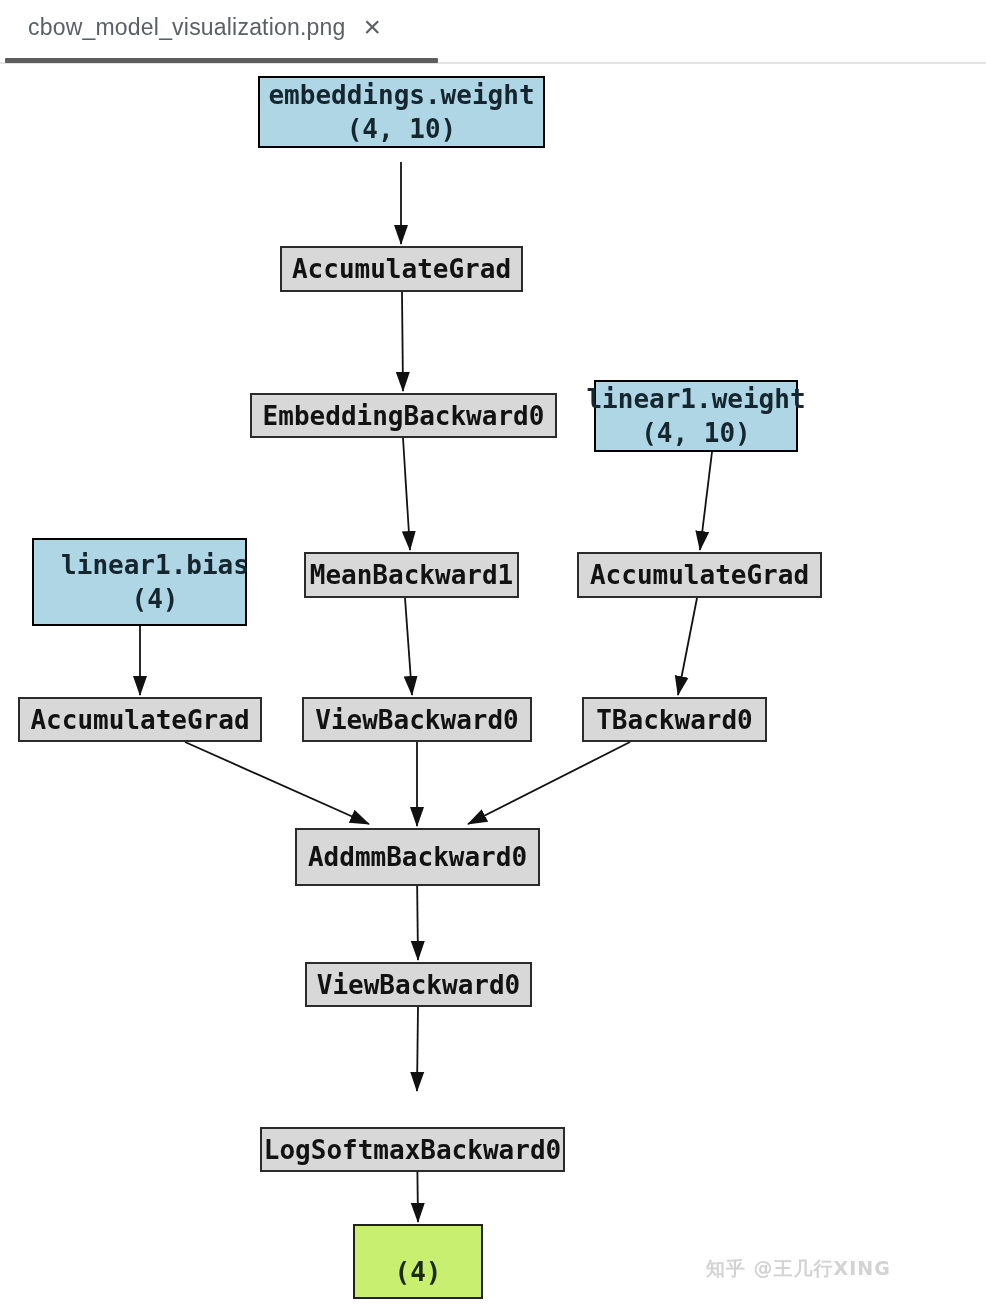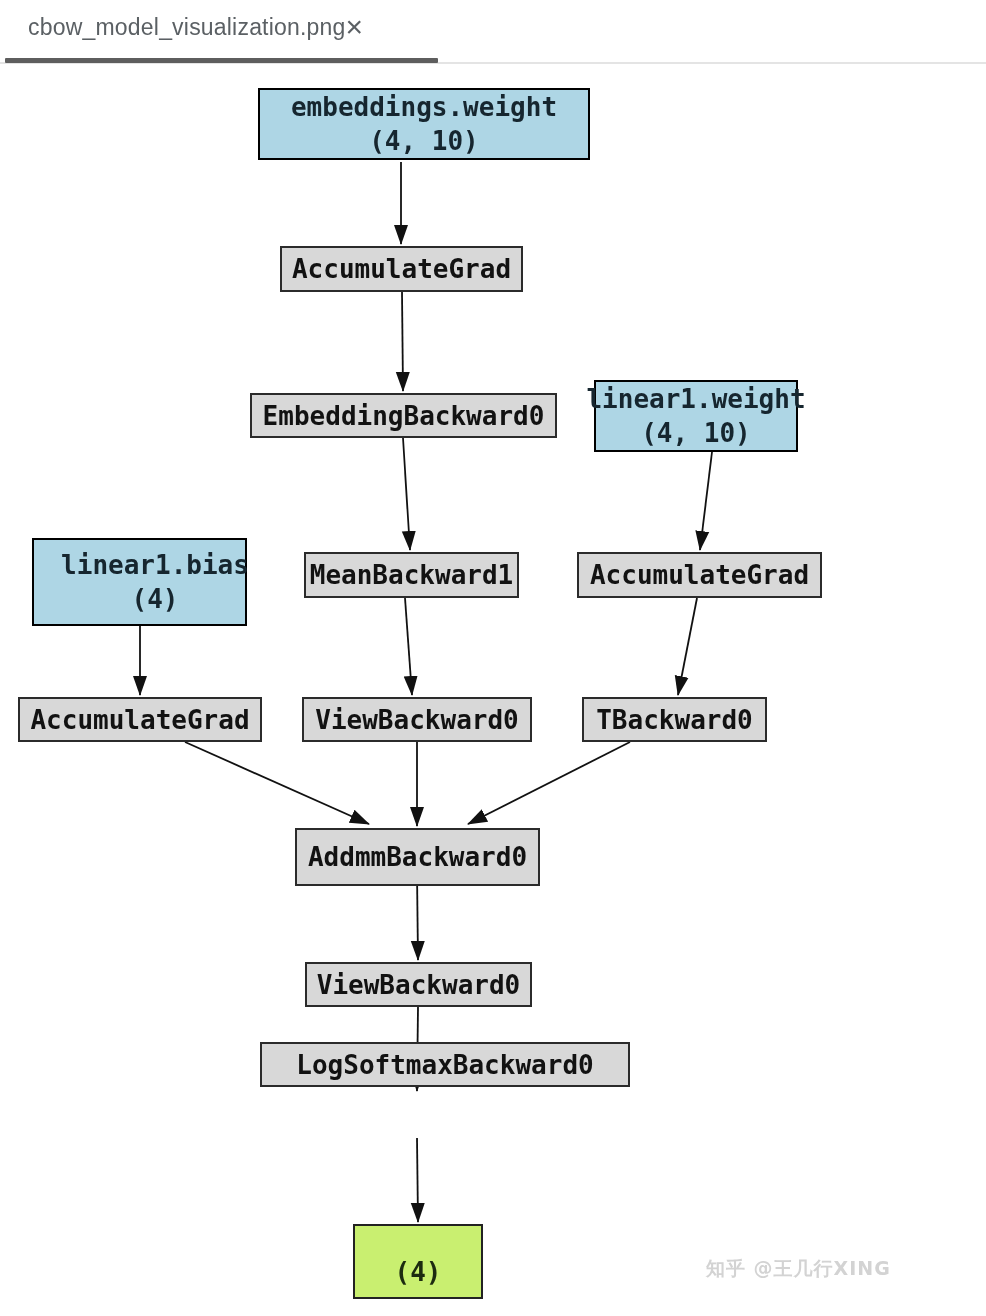--- a/index.html
+++ b/index.html
@@ -2,53 +2,53 @@
 <html style="--param_fill: #aed6e5; --op_fill: #d8d8d8; --output_fill: #c9ef70; --edge_color: #111111; --tab_text: #5b6064; --tab_underline: #5e5e5e;"><head>
 <meta charset="utf-8">
 <style>
   html,body{margin:0;padding:0;}
   body{
     width:986px;height:1316px;position:relative;background:#ffffff;
     font-family:"Liberation Sans","DejaVu Sans",sans-serif;overflow:hidden;
   }
   
   .tabbar{position:absolute;left:0;top:0;width:986px;height:64px;background:#fff;}
-  .tab{position:absolute;left:28px;top:12px;display:flex;align-items:center;cursor:pointer;}
+  .tab{position:absolute;left:28px;top:12px;display:flex;align-items:center;gap:18px;cursor:pointer;}
   .tab-title{font-size:23px;color:#5b6064;letter-spacing:.2px;white-space:nowrap;}
   .tab-close{font-size:30px;line-height:30px;color:#5b6064;cursor:pointer;}
   .tabstrip-line{position:absolute;left:0;top:62px;width:986px;height:2px;background:#e4e4e4;}
   .tab-underline{position:absolute;left:5px;top:58px;width:433px;height:5px;background:#5e5e5e;border-radius:1px;}
   
   .canvas{position:absolute;left:0;top:0;width:986px;height:1316px;}
   .edges{position:absolute;left:0;top:0;pointer-events:none;}
   .edge{stroke:var(--edge_color);stroke-width:1.8;fill:none;}
   .node{
     position:absolute;box-sizing:border-box;
     display:flex;flex-direction:column;align-items:center;justify-content:center;
     font-family:"DejaVu Sans Mono","Liberation Mono",monospace;
     font-weight:bold;font-size:26px;line-height:34px;white-space:nowrap;
   }
   .node.param{background:var(--param_fill);border:2px solid #000;color:#16262f;}
   .node.op{background:var(--op_fill);border:2px solid #2b2b2b;color:#121212;line-height:26px;}
   .node.out{background:var(--output_fill);border:2px solid #222;color:#1c2a10;
             justify-content:flex-end;padding-bottom:8px;}
   
-  #n-embeddings-weight{left:258px;top:88px;width:332px;height:72px;}
+  #n-embeddings-weight{left:258px;top:76px;width:287px;height:72px;}
   #n-accgrad-emb{left:280px;top:246px;width:243px;height:46px;}
   #n-embedding-bwd{left:250px;top:393px;width:307px;height:45px;}
   #n-linear1-weight{left:594px;top:380px;width:204px;height:72px;}
   #n-linear1-bias{left:32px;top:538px;width:215px;height:88px;padding-left:31px;}
   #n-mean-bwd{left:304px;top:552px;width:215px;height:46px;}
   #n-accgrad-w{left:577px;top:552px;width:245px;height:46px;}
   #n-accgrad-b{left:18px;top:697px;width:244px;height:45px;}
   #n-view-bwd1{left:302px;top:697px;width:230px;height:45px;}
   #n-t-bwd{left:582px;top:697px;width:185px;height:45px;}
   #n-addmm-bwd{left:295px;top:828px;width:245px;height:58px;}
   #n-view-bwd2{left:305px;top:962px;width:227px;height:45px;}
-  #n-logsoftmax-bwd{left:260px;top:1042px;width:370px;height:45px;align-items:center;}
+  #n-logsoftmax-bwd{left:260px;top:1127px;width:305px;height:45px;align-items:center;}
   #n-output{left:353px;top:1224px;width:130px;height:75px;}
   
   .watermark{
     position:absolute;left:706px;top:1256px;font-size:19px;font-weight:bold;
     color:#d3d3d3;text-shadow:1px 1px 0 rgba(255,255,255,.95);
     font-family:"DejaVu Sans",sans-serif;letter-spacing:1px;white-space:nowrap;
   }
 </style>
 </head>
 <body>

